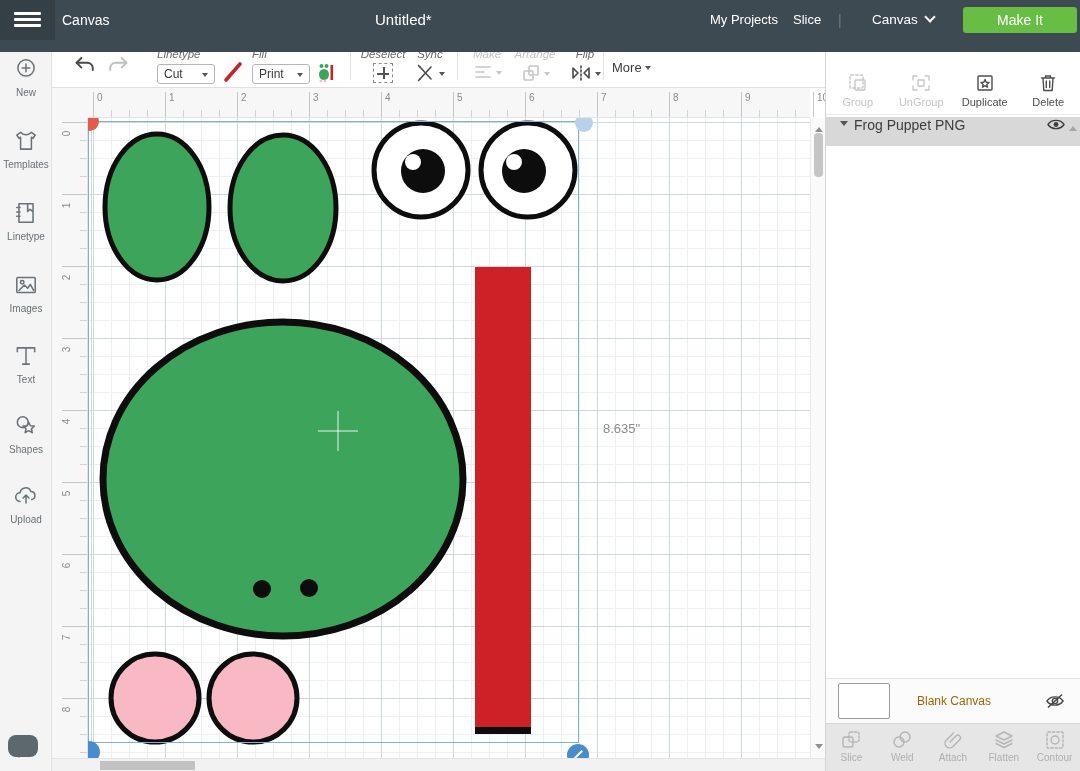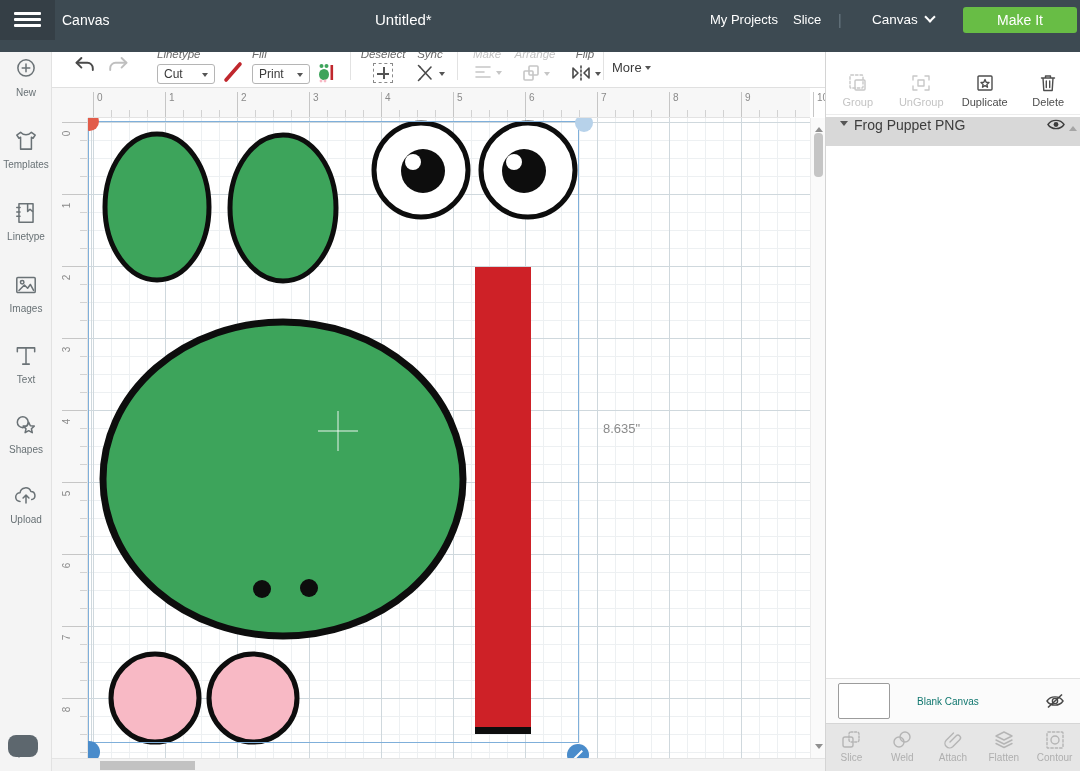--- a/index.html
+++ b/index.html
@@ -96,21 +96,21 @@
   .layer-head{position:absolute;left:0;top:77px;width:254px;height:29px;background:#d8d8d8;display:flex;align-items:flex-start;cursor:pointer;}
   .layer-caret{width:0;height:0;border:4px solid transparent;border-top:5px solid #555;margin:4px 6px 0 14px;}
   .layer-name{font-size:14px;color:#3d3d3d;flex:1;}
   .layer-body{position:absolute;left:0;top:106px;width:254px;height:49px;background:#d8d8d8;border-top:1px solid #e4e4e4;display:flex;align-items:center;cursor:pointer;}
   .layer-ops{font-size:13px;color:#454545;margin-left:16px;}
   .op-div{color:#979797;padding:0 5px;}
   .mini-scroll-up{position:absolute;right:3px;top:82px;width:0;height:0;border:4px solid transparent;border-bottom:5px solid #a5a5a5;}
   .eye-btn{margin-right:14px;cursor:pointer;}
   .bgrow{position:absolute;left:0;top:638px;width:254px;height:45px;background:#fbfbfb;border-top:1px solid #e2e2e2;display:flex;align-items:center;}
   .bg-swatch{width:52px;height:36px;background:#fff;border:1px solid #9c9c9c;border-radius:2px;margin-left:12px;cursor:pointer;}
-  .bg-label{font-size:10px;color:#0f766e;margin-left:27px;flex:1;}
+  .bg-label{font-size:12px;color:#a16207;margin-left:27px;flex:1;}
   .rp-bottom{position:absolute;left:0;top:683px;width:254px;height:48px;background:#e6e6e6;border-top:1px solid #d6d6d6;display:flex;}
   .rb{flex:1;text-align:center;padding-top:5px;font-size:10px;color:#afafaf;}
   .rb svg{stroke:#b5b5b5;fill:none;stroke-width:1.4;stroke-linecap:round;stroke-linejoin:round;display:block;margin:0 auto 1px;}
 </style>
 </head>
 <body>
 
 <div id="app">
 
   <div class="header">

